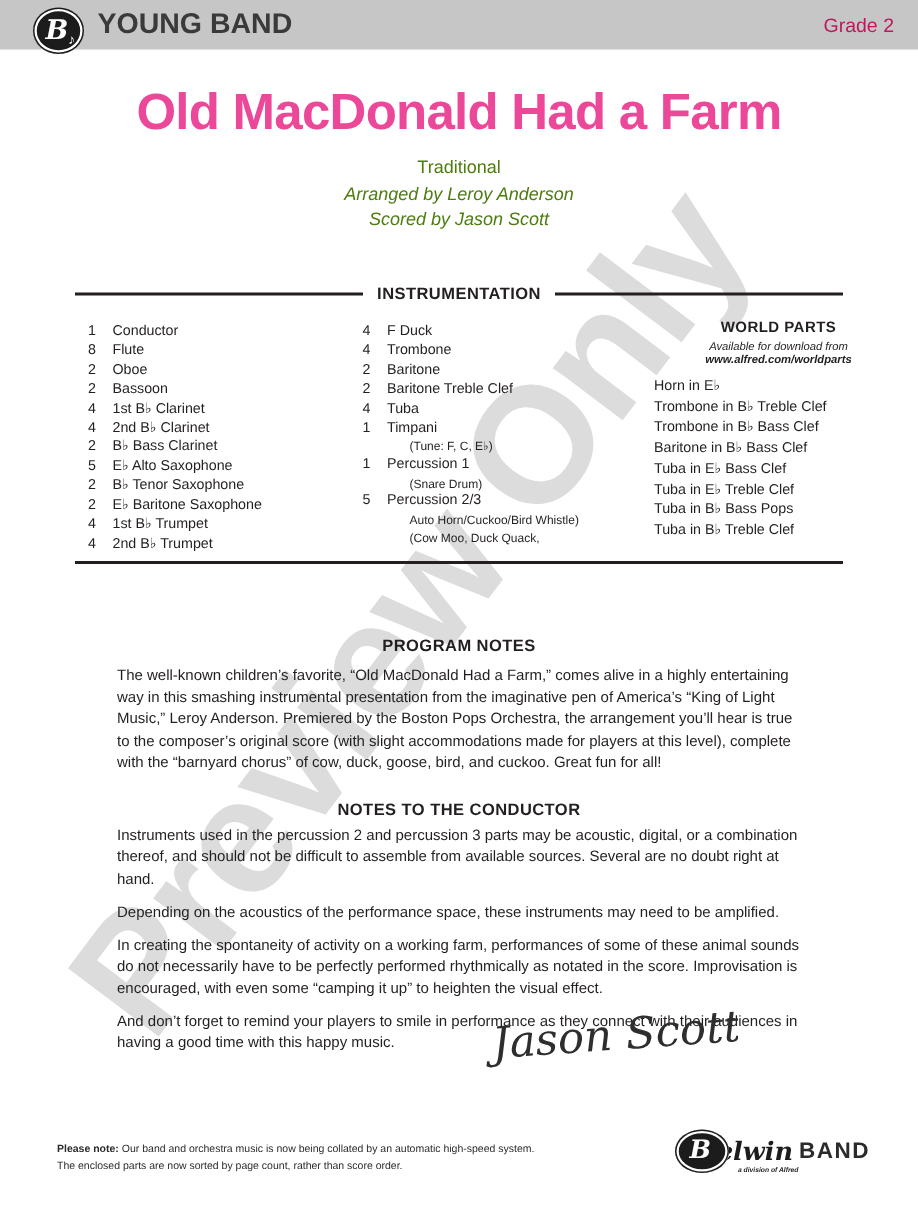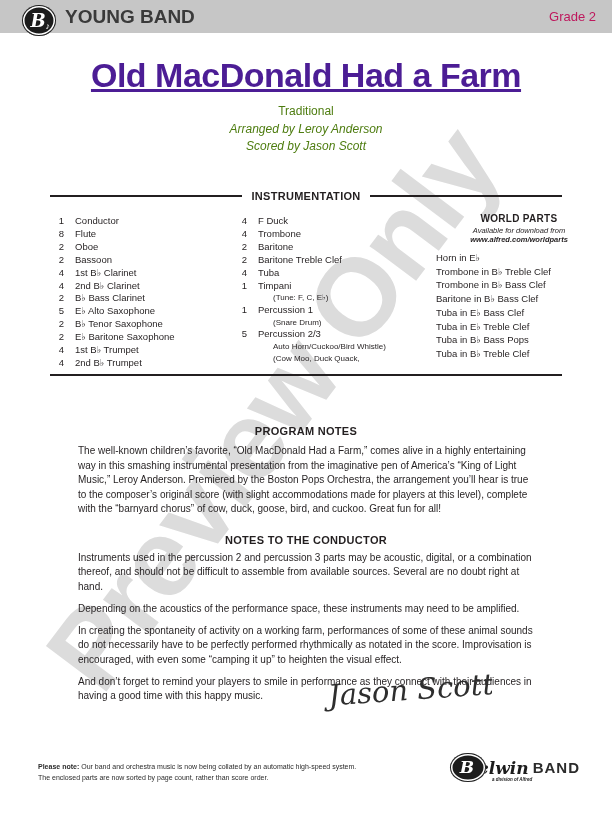--- a/index.html
+++ b/index.html
@@ -32,21 +32,21 @@
   .b-oval .bletter {
     color:#fff; font-family:"DejaVu Serif", serif; font-style:italic;
     font-weight:bold; font-size:18px; line-height:1; margin-left:-2px;
   }
   .b-oval .bnote { color:#fff; font-size:9px; position:absolute; right:6px; bottom:5px; }
   .brand-text { font-size:19px; font-weight:bold; color:#3a3a3a; letter-spacing:0px; }
   .grade { margin-left:auto; margin-right:16px; font-size:13px; color:#be185d; }
   
   .title {
     position:absolute; top:56px; left:0; right:0; text-align:center;
-    font-size:34px; font-weight:bold; letter-spacing:-0.5px; color:#4c1d95;text-decoration:underline;
+    font-size:34px; font-weight:bold; letter-spacing:-0.5px; color:#ec4899;
   }
   .credits { position:absolute; top:103px; left:0; right:0; text-align:center; font-size:12px; line-height:17.5px; color:#4d7c0f; }
   .credits .it { font-style:italic; }
   
   .instr-head {
     position:absolute; top:190px; left:50px; right:50px;
     display:flex; align-items:center; gap:9px;
   }
   .instr-head .line { flex:1; height:1.6px; background:#231f20; }
   .instr-head .label { font-size:11px; font-weight:bold; letter-spacing:0.3px; }

